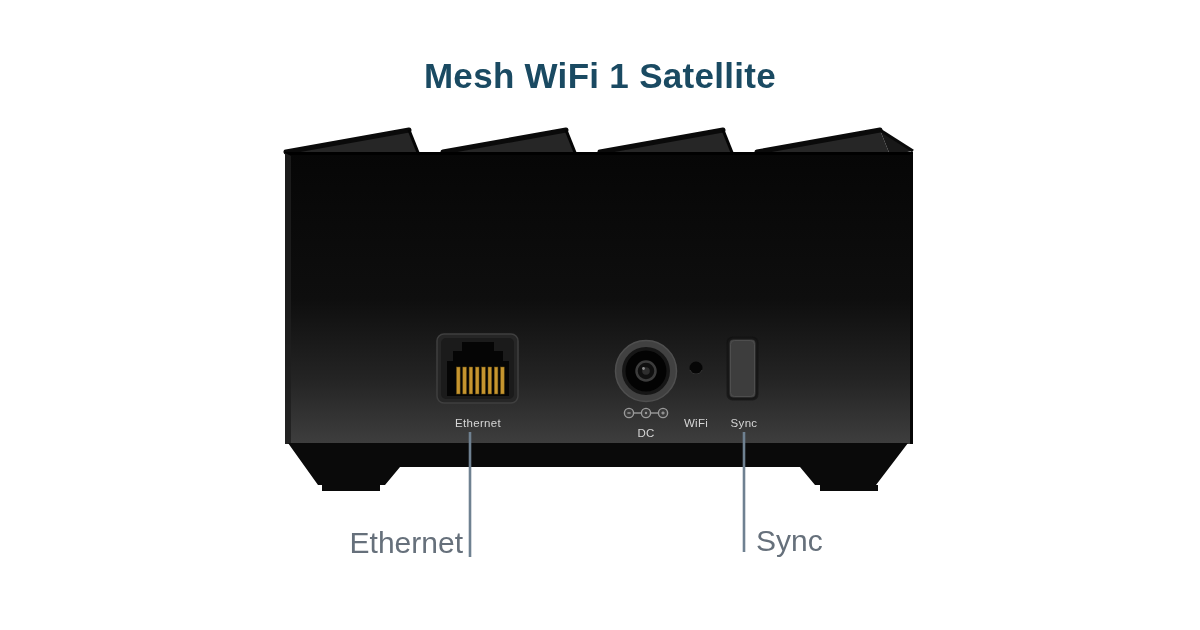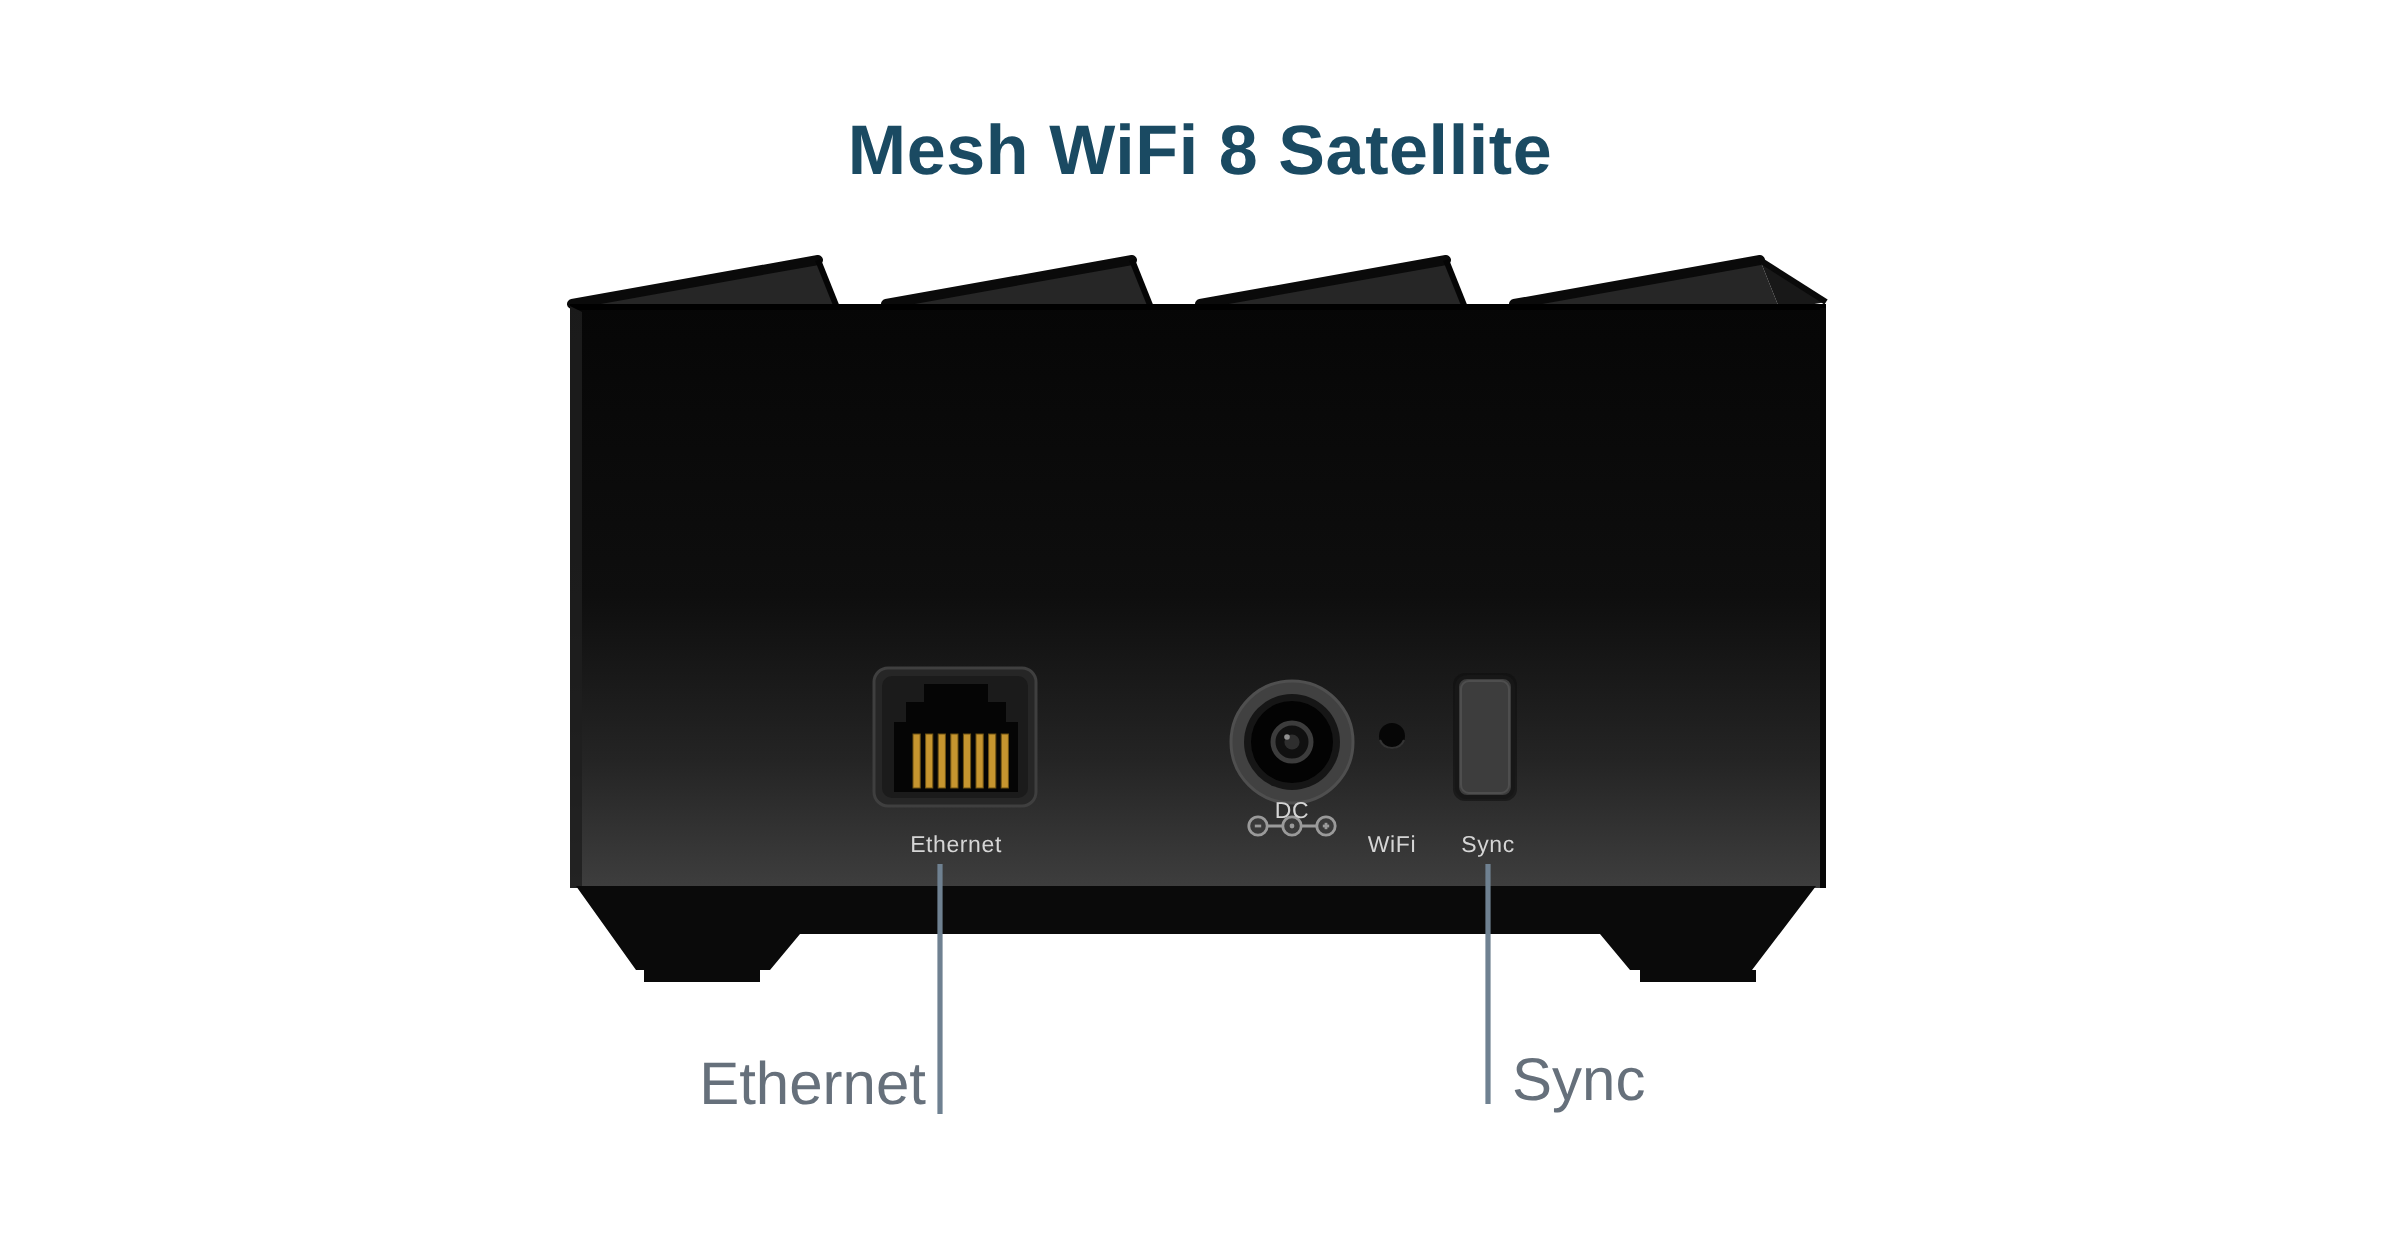--- a/index.html
+++ b/index.html
@@ -33,40 +33,40 @@
   .panel-label {
     position: absolute;
     font-size: 11.5px;
     font-weight: 400;
     letter-spacing: 0.3px;
     color: #d5d5d5;
     text-align: center;
     line-height: 13px;
   }
   .panel-label.ethernet { left: 428px; top: 417px; width: 100px; }
-  .panel-label.dc       { left: 616px; top: 400px; width: 60px;  }
+  .panel-label.dc       { left: 616px; top: 427px; width: 60px;  }
   .panel-label.reset    { left: 664px; top: 417px; width: 64px;  }
   .panel-label.sync     { left: 712px; top: 417px; width: 64px;  }
   .callout-label {
     position: absolute;
     font-size: 30px;
     font-weight: 400;
     color: #66707b;
     line-height: 34px;
     white-space: nowrap;
   }
   .callout-label.ethernet { left: 280px; top: 526px; width: 183px; text-align: right; }
   .callout-label.sync     { left: 756px; top: 524px; width: 200px; text-align: left; }
 </style>
 </head>
 <body>
 
 <div class="stage">
 
-  <h1 class="title">Mesh WiFi 8 Satellite</h1>
+  <h1 class="title">Mesh WiFi 1 Satellite</h1>
 
   <svg class="device-svg" viewBox="0 0 1200 630" xmlns="http://www.w3.org/2000/svg">
     <defs>
       <linearGradient id="bodyGrad" x1="0" y1="0" x2="0" y2="1">
         <stop offset="0" stop-color="#060606"></stop>
         <stop offset="0.5" stop-color="#0e0e0e"></stop>
         <stop offset="0.78" stop-color="#242424"></stop>
         <stop offset="1" stop-color="#3e3e3e"></stop>
       </linearGradient>
     </defs>

